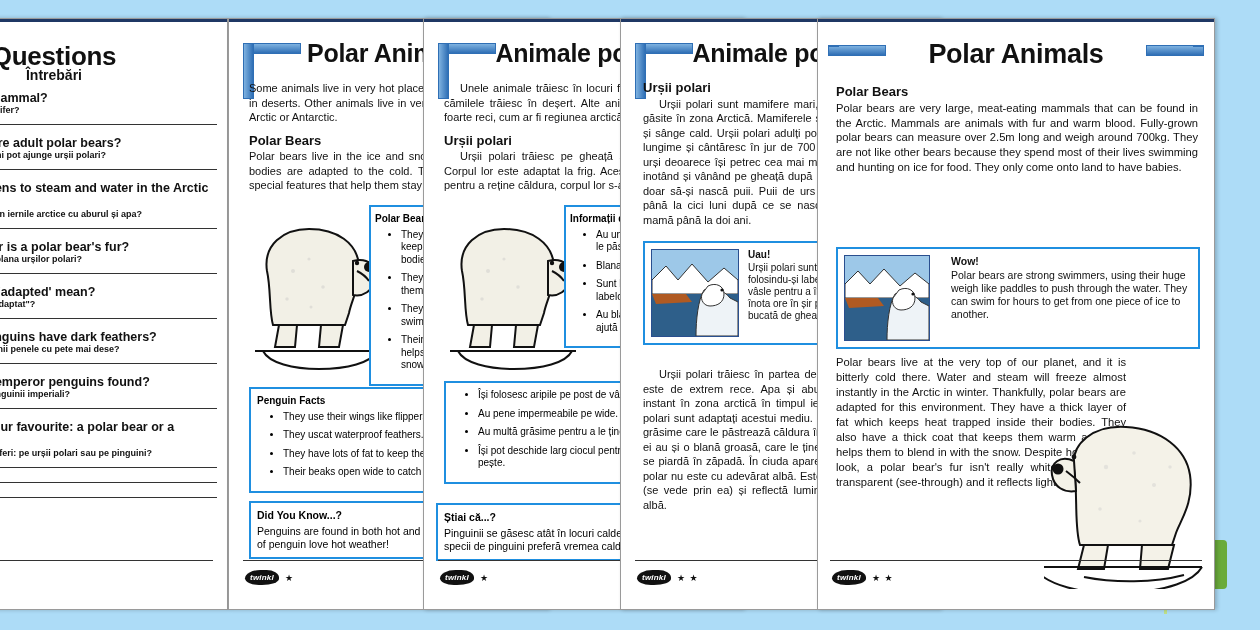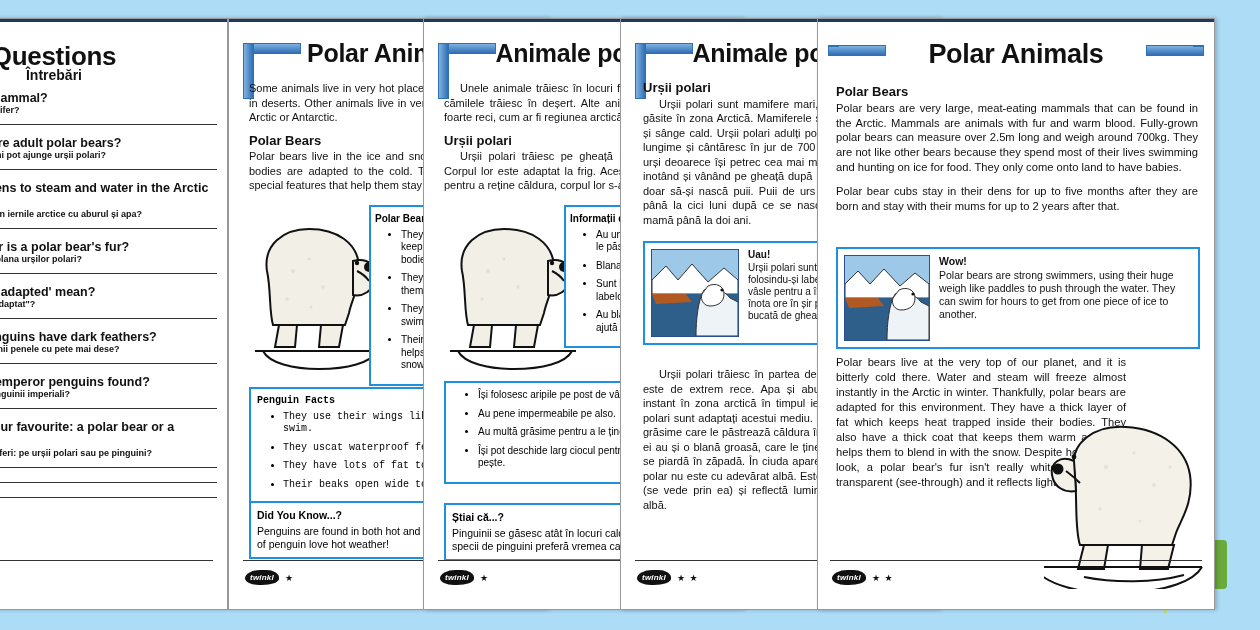--- a/index.html
+++ b/index.html
@@ -210,21 +210,21 @@
       <div class="factbox" style="left:140px;top:186px;width:190px;padding:6px 6px 6px 4px;font-size:10px;line-height:12.5px;">
         <div class="fb-title">Polar Bear Facts</div>
         <ul>
           <li>They have a thick layer of fat to keep heat trapped inside their bodies.</li>
           <li>They have a thick coat to keep them warm.</li>
           <li>They have big feet to help them swim.</li>
           <li>Their fur is transparent which helps them blend in with the snow.</li>
         </ul>
       </div>
 
-      <div class="factbox" style="left:20px;top:368px;width:300px;padding:6px;font-size:10px;line-height:12.5px;font-family:Liberation Mono, monospace;">
+      <div class="factbox" style="left:20px;top:368px;width:300px;padding:6px;font-size:10px;line-height:12.5px;">
         <div class="fb-title">Penguin Facts</div>
         <ul>
           <li>They use their wings like flippers to swim.</li>
           <li>They uscat waterproof feathers.</li>
           <li>They have lots of fat to keep them warm.</li>
           <li>Their beaks open wide to catch fish.</li>
         </ul>
       </div>
 
       <div class="factbox" style="left:20px;top:482px;width:300px;padding:6px;font-size:10.5px;line-height:13px;">
@@ -283,27 +283,27 @@
           <li>Au un strat gros de grăsime care le păstrează căldura în corp.</li>
           <li>Blana lor groasă îi ține de cald.</li>
           <li>Sunt buni înotători datorită labelor mari.</li>
           <li>Au blana transparentă care îi ajută să se piardă în zăpadă.</li>
         </ul>
       </div>
 
       <div class="factbox" style="left:20px;top:362px;width:300px;padding:6px;font-size:10px;line-height:12.5px;">
         <ul>
           <li>Își folosesc aripile pe post de vâsle pentru a înota.</li>
-          <li>Au pene impermeabile pe also.</li>
+          <li>Au pene impermeabile pe wide.</li>
           <li>Au multă grăsime pentru a le ține de cald.</li>
           <li>Își pot deschide larg ciocul pentru a prinde și mânca un pește.</li>
         </ul>
       </div>
 
-      <div class="factbox" style="left:20px;top:484px;width:300px;padding:6px;font-size:10.5px;line-height:13px;">
+      <div class="factbox" style="left:12px;top:484px;width:300px;padding:6px;font-size:10.5px;line-height:13px;">
         <div class="fb-title">Știai că...?</div>
         <div>Pinguinii se găsesc atât în locuri calde, cât și reci. Unele specii de pinguini preferă vremea caldă!</div>
       </div>
 
       <div class="footrule" style="left:14px;right:14px;bottom:48px;"></div>
       <div class="twinkl" style="left:16px;bottom:24px;">
         <div class="blob">twinkl</div>
         <div class="stars">★</div>
       </div>
     </div>
@@ -363,36 +363,35 @@
       <div class="cornerL" style="right:10px;top:26px;left:auto;">
         <div class="h"></div>
           <div class="v" style="height:0;left:auto;right:0;"></div>
       </div>
 
       <div class="title" style="left:0;right:0;top:20px;font-size:27px;">Polar Animals</div>
 
       <div class="body-text" style="left:18px;right:16px;top:66px;font-size:11.2px;line-height:14.8px;">
         <div class="h3" style="font-size:13px;">Polar Bears</div>
         <p class="para">Polar bears are very large, meat-eating mammals that can be found in the Arctic. Mammals are animals with fur and warm blood. Fully-grown polar bears can measure over 2.5m long and weigh around 700kg. They are not like other bears because they spend most of their lives swimming and hunting on ice for food. They only come onto land to have babies.</p>
-        <p class="para">Polar bear cubs stay in their dens for up to five months after they are born and stay with their mums for up to 2 years after that.</p>
       </div>
 
       <div class="wowbox" style="left:18px;top:228px;width:364px;">
         <div class="wowpic" style="width:84px;height:84px;">
           <svg viewBox="0 0 84 84" width="84" height="84">
             <rect x="0" y="0" width="84" height="38" fill="#9dc8e8"></rect>
             <path d="M0 28 L13 15 L25 28 L39 13 L55 30 L70 17 L84 28 L84 42 L0 42 Z" fill="#ffffff" stroke="#333" stroke-width="1"></path>
             <rect x="0" y="42" width="84" height="42" fill="#2e5f8a"></rect>
             <path d="M0 42 L33 42 L39 50 L4 52 Z" fill="#b05a22"></path>
             <path d="M50 38 C58 34 70 38 76 46 L84 50 L84 84 L42 84 C42 68 44 48 50 38 Z" fill="#eef3f7" stroke="#333" stroke-width="1"></path>
             <path d="M54 34 c8 -4 16 0 16 8 c0 8 -6 12 -14 12 c-6 0 -10 -6 -8 -12 Z" fill="#ffffff" stroke="#333" stroke-width="1"></path>
             <circle cx="68" cy="38" r="1.6" fill="#111"></circle>
           </svg>
         </div>
-        <div class="wowtext" style="font-size:10.5px;line-height:13px;">
+        <div class="wowtext" style="font-size:10.5px;line-height:13px;margin-left:12px;">
           <b>Wow!</b>
           <span>Polar bears are strong swimmers, using their huge weigh like paddles to push through the water. They can swim for hours to get from one piece of ice to another.</span>
         </div>
       </div>
 
       <div class="body-text" style="left:18px;width:290px;top:336px;font-size:11.2px;line-height:15px;">
         <p class="para">Polar bears live at the very top of our planet, and it is bitterly cold there. Water and steam will freeze almost instantly in the Arctic in winter. Thankfully, polar bears are adapted for this environment. They have a thick layer of fat which keeps heat trapped inside their bodies. They also have a thick coat that keeps them warm and also helps them to blend in with the snow. Despite how it might look, a polar bear's fur isn't really white. It's actually transparent (see-through) and it reflects light to look white.</p>
       </div>
 
       <svg class="bear" style="right:10px;top:390px;width:160px;height:180px;" viewBox="0 0 160 180">

